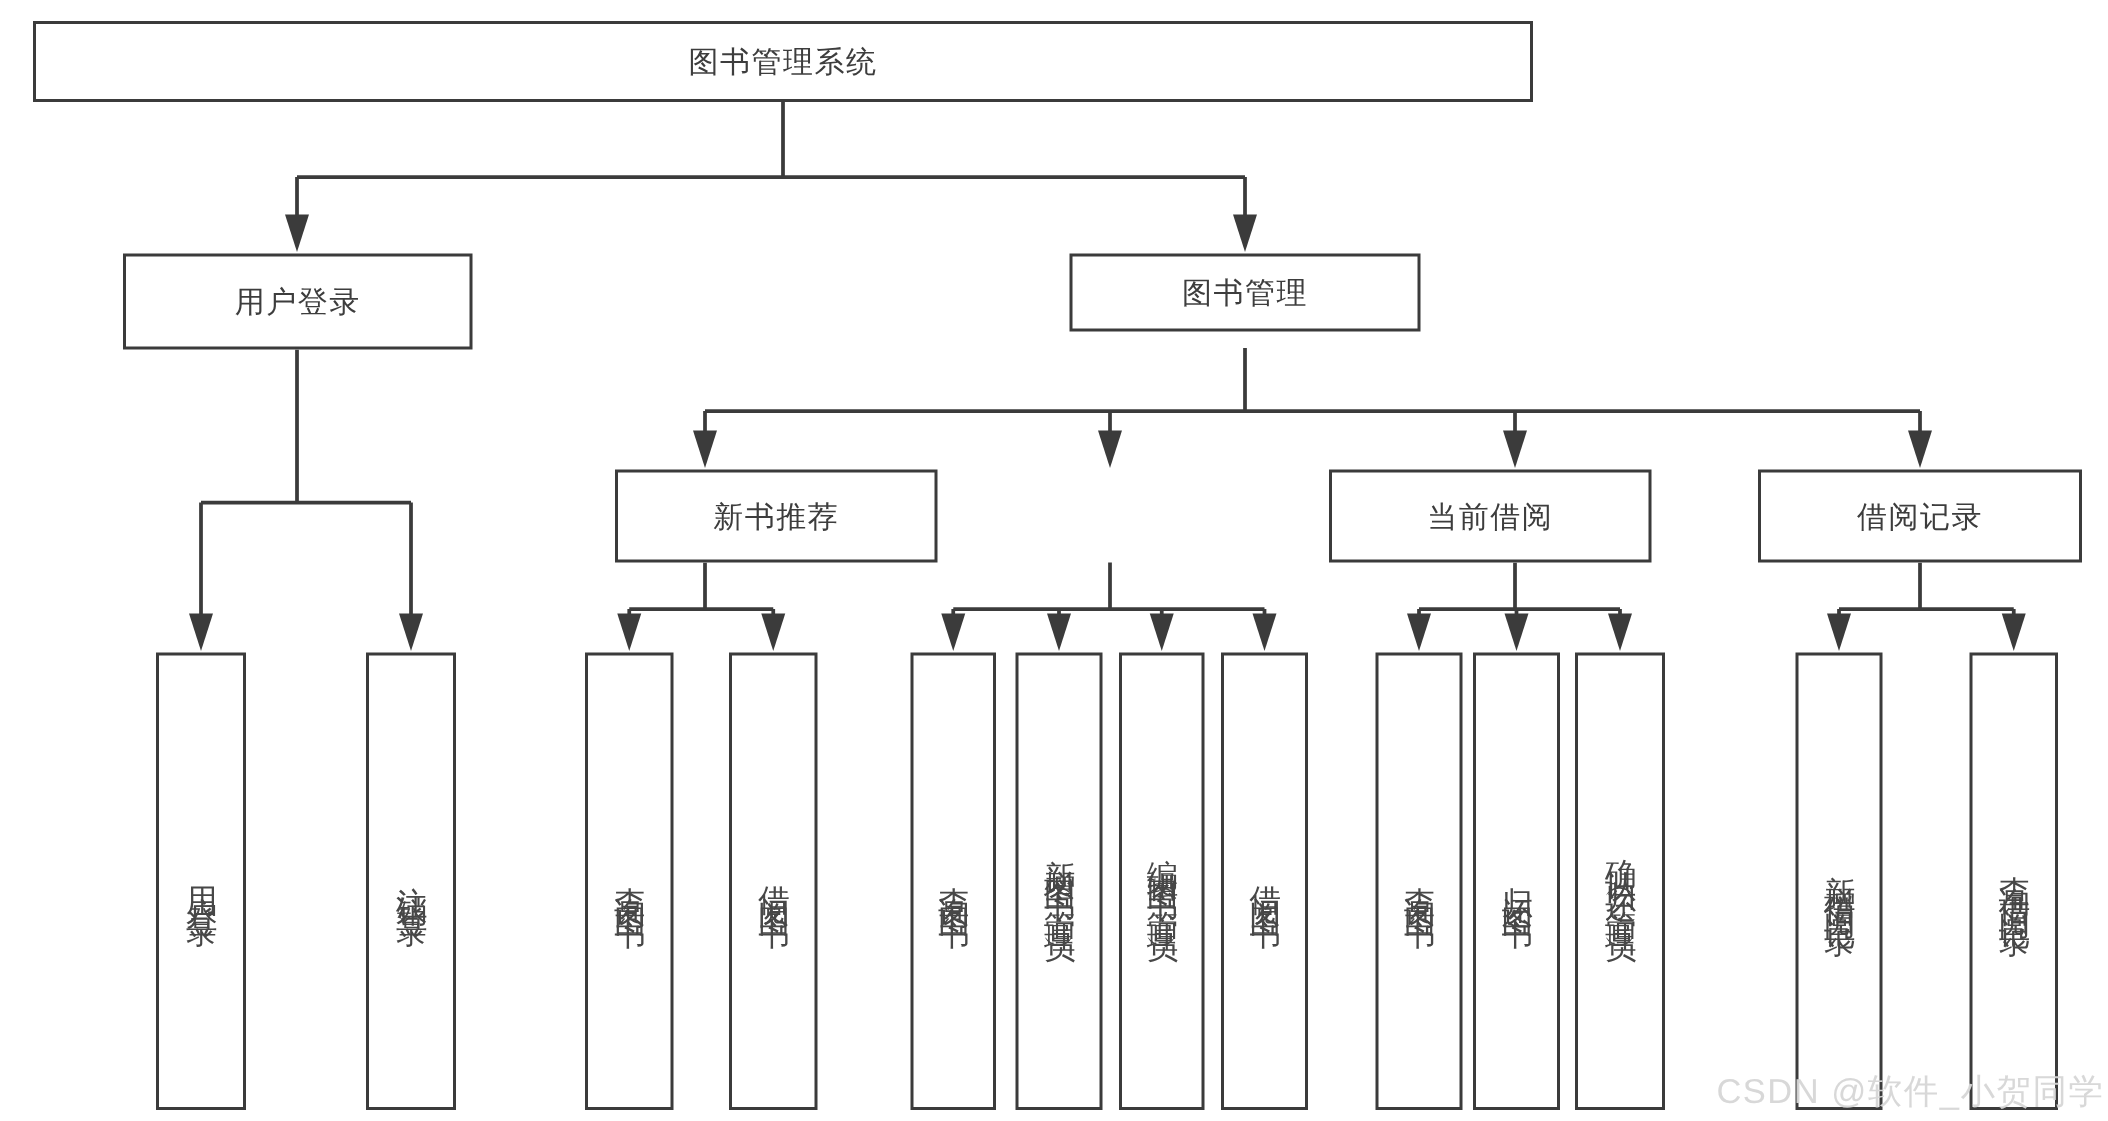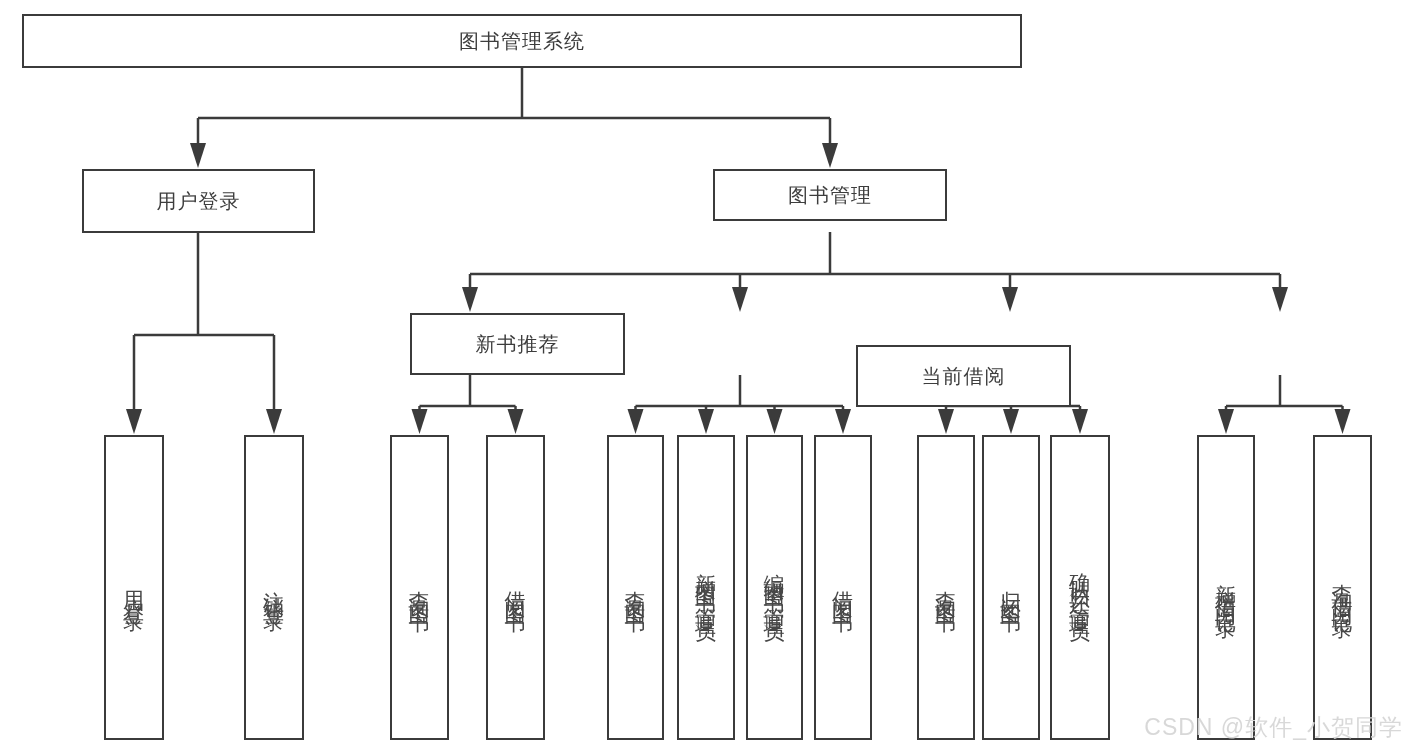--- a/index.html
+++ b/index.html
@@ -118,22 +118,25 @@
   <div class="node h-node" style="left:82px;top:169px;width:233px;height:64px;">
     <span>用户登录</span>
   </div>
   <div class="node h-node" style="left:713px;top:169px;width:234px;height:52px;">
     <span>图书管理</span>
   </div>
 
   <div class="node h-node" style="left:362px;top:313px;width:215px;height:62px;margin-left:48px;">
     <span>新书推荐</span>
   </div>
-  <div class="node h-node" style="left:856px;top:313px;width:215px;height:62px;margin-top:32px;">
+  <div class="node h-node" style="left:886px;top:313px;width:215px;height:62px;">
     <span>当前借阅</span>
+  </div>
+  <div class="node h-node" style="left:1172px;top:313px;width:216px;height:62px;">
+    <span>借阅记录</span>
   </div>
 
   <div class="node leaf" style="left:104px;top:435px;width:60px;height:305px;">
     <span class="vtext">用户登录</span>
   </div>
   <div class="node leaf" style="left:244px;top:435px;width:60px;height:305px;">
     <span class="vtext">注销登录</span>
   </div>
 
   <div class="node leaf" style="left:390px;top:435px;width:59px;height:305px;">

